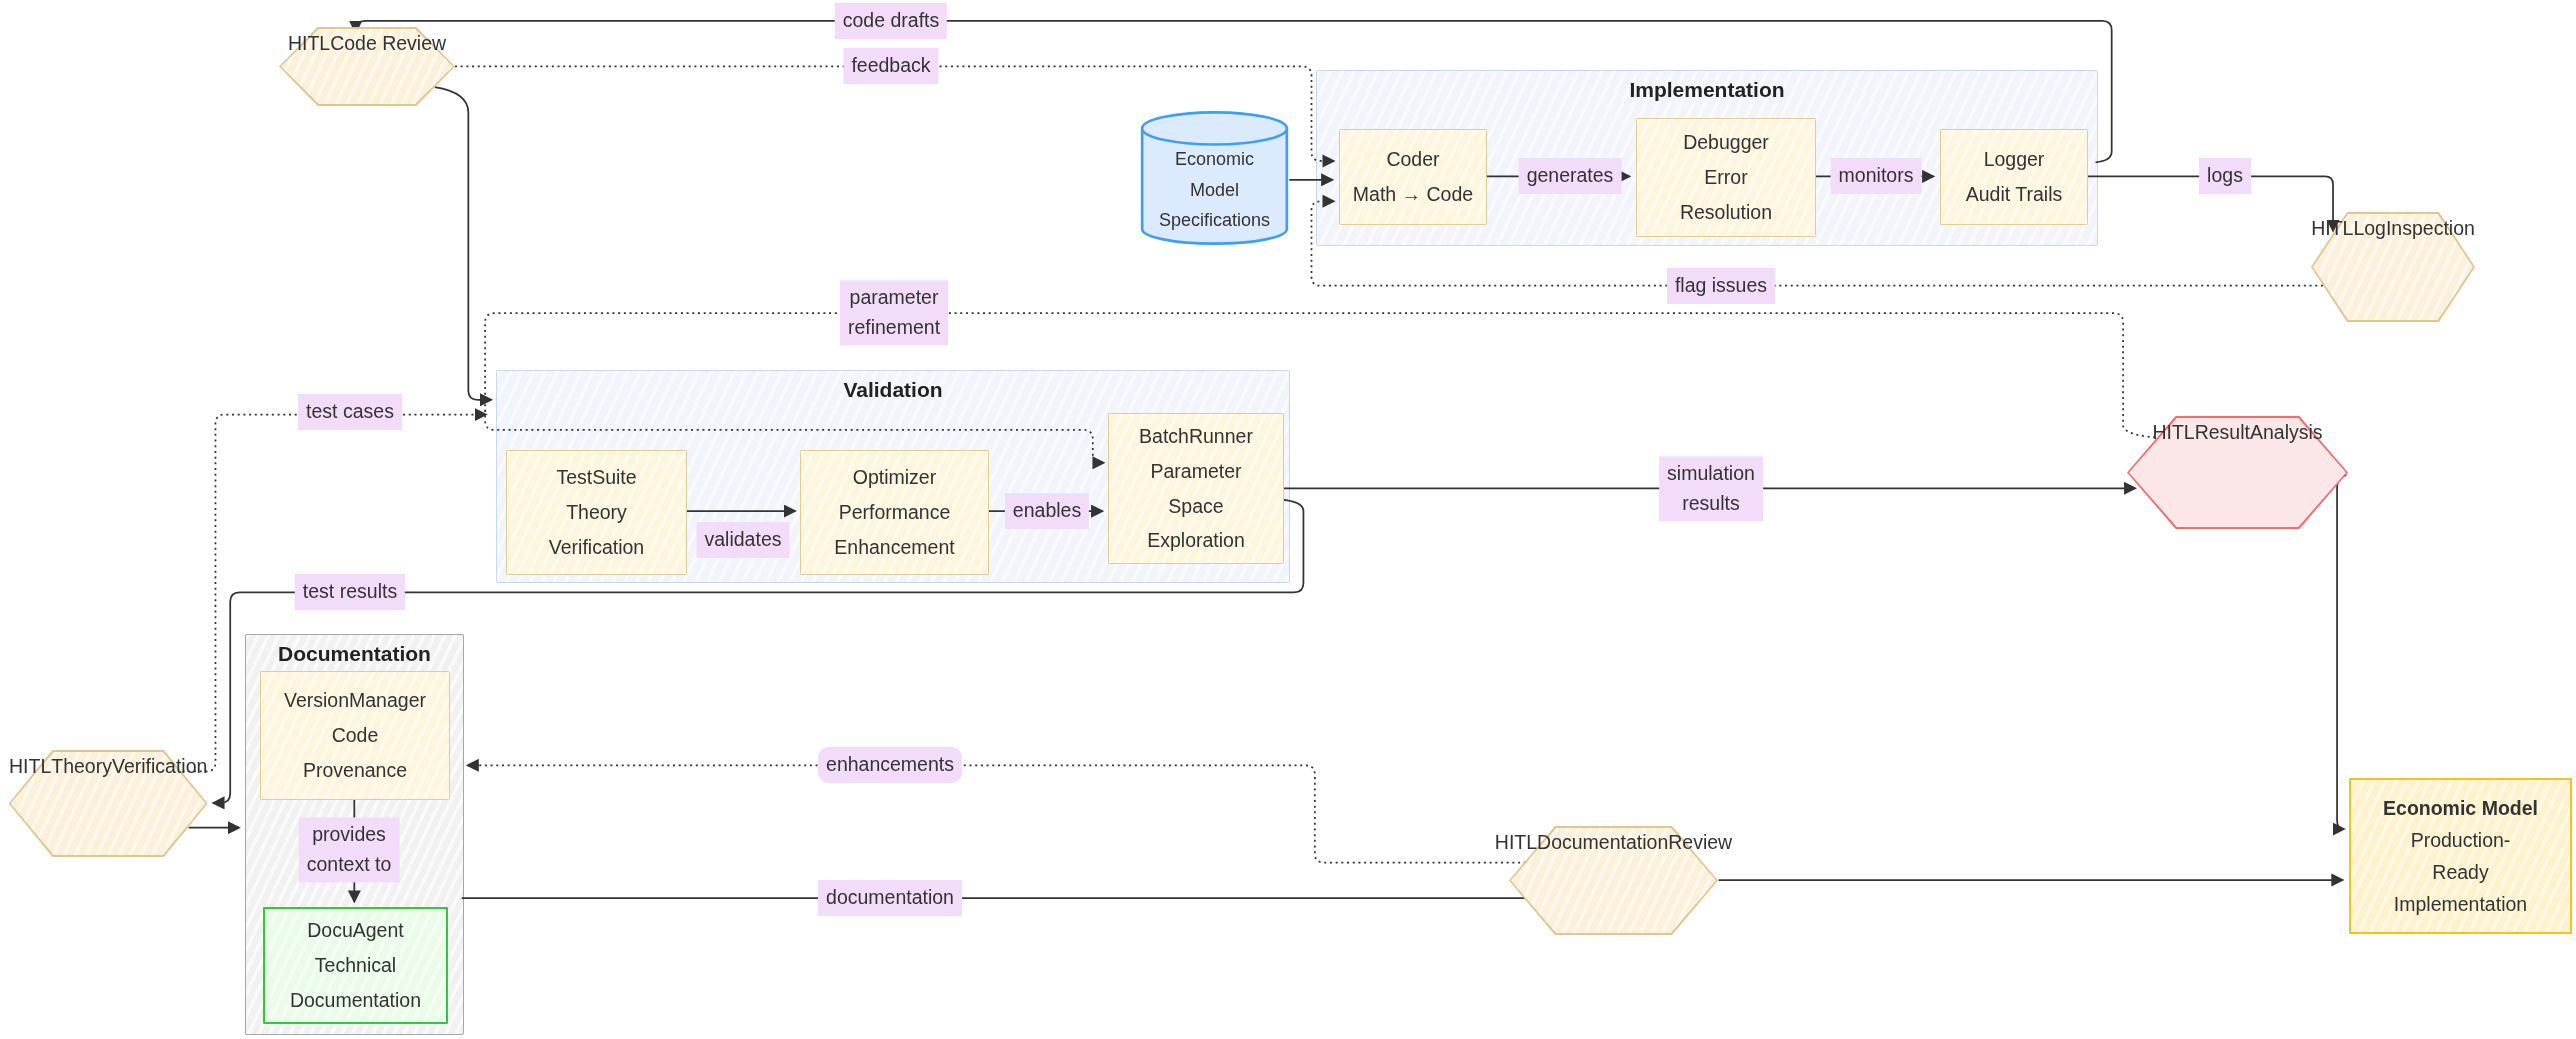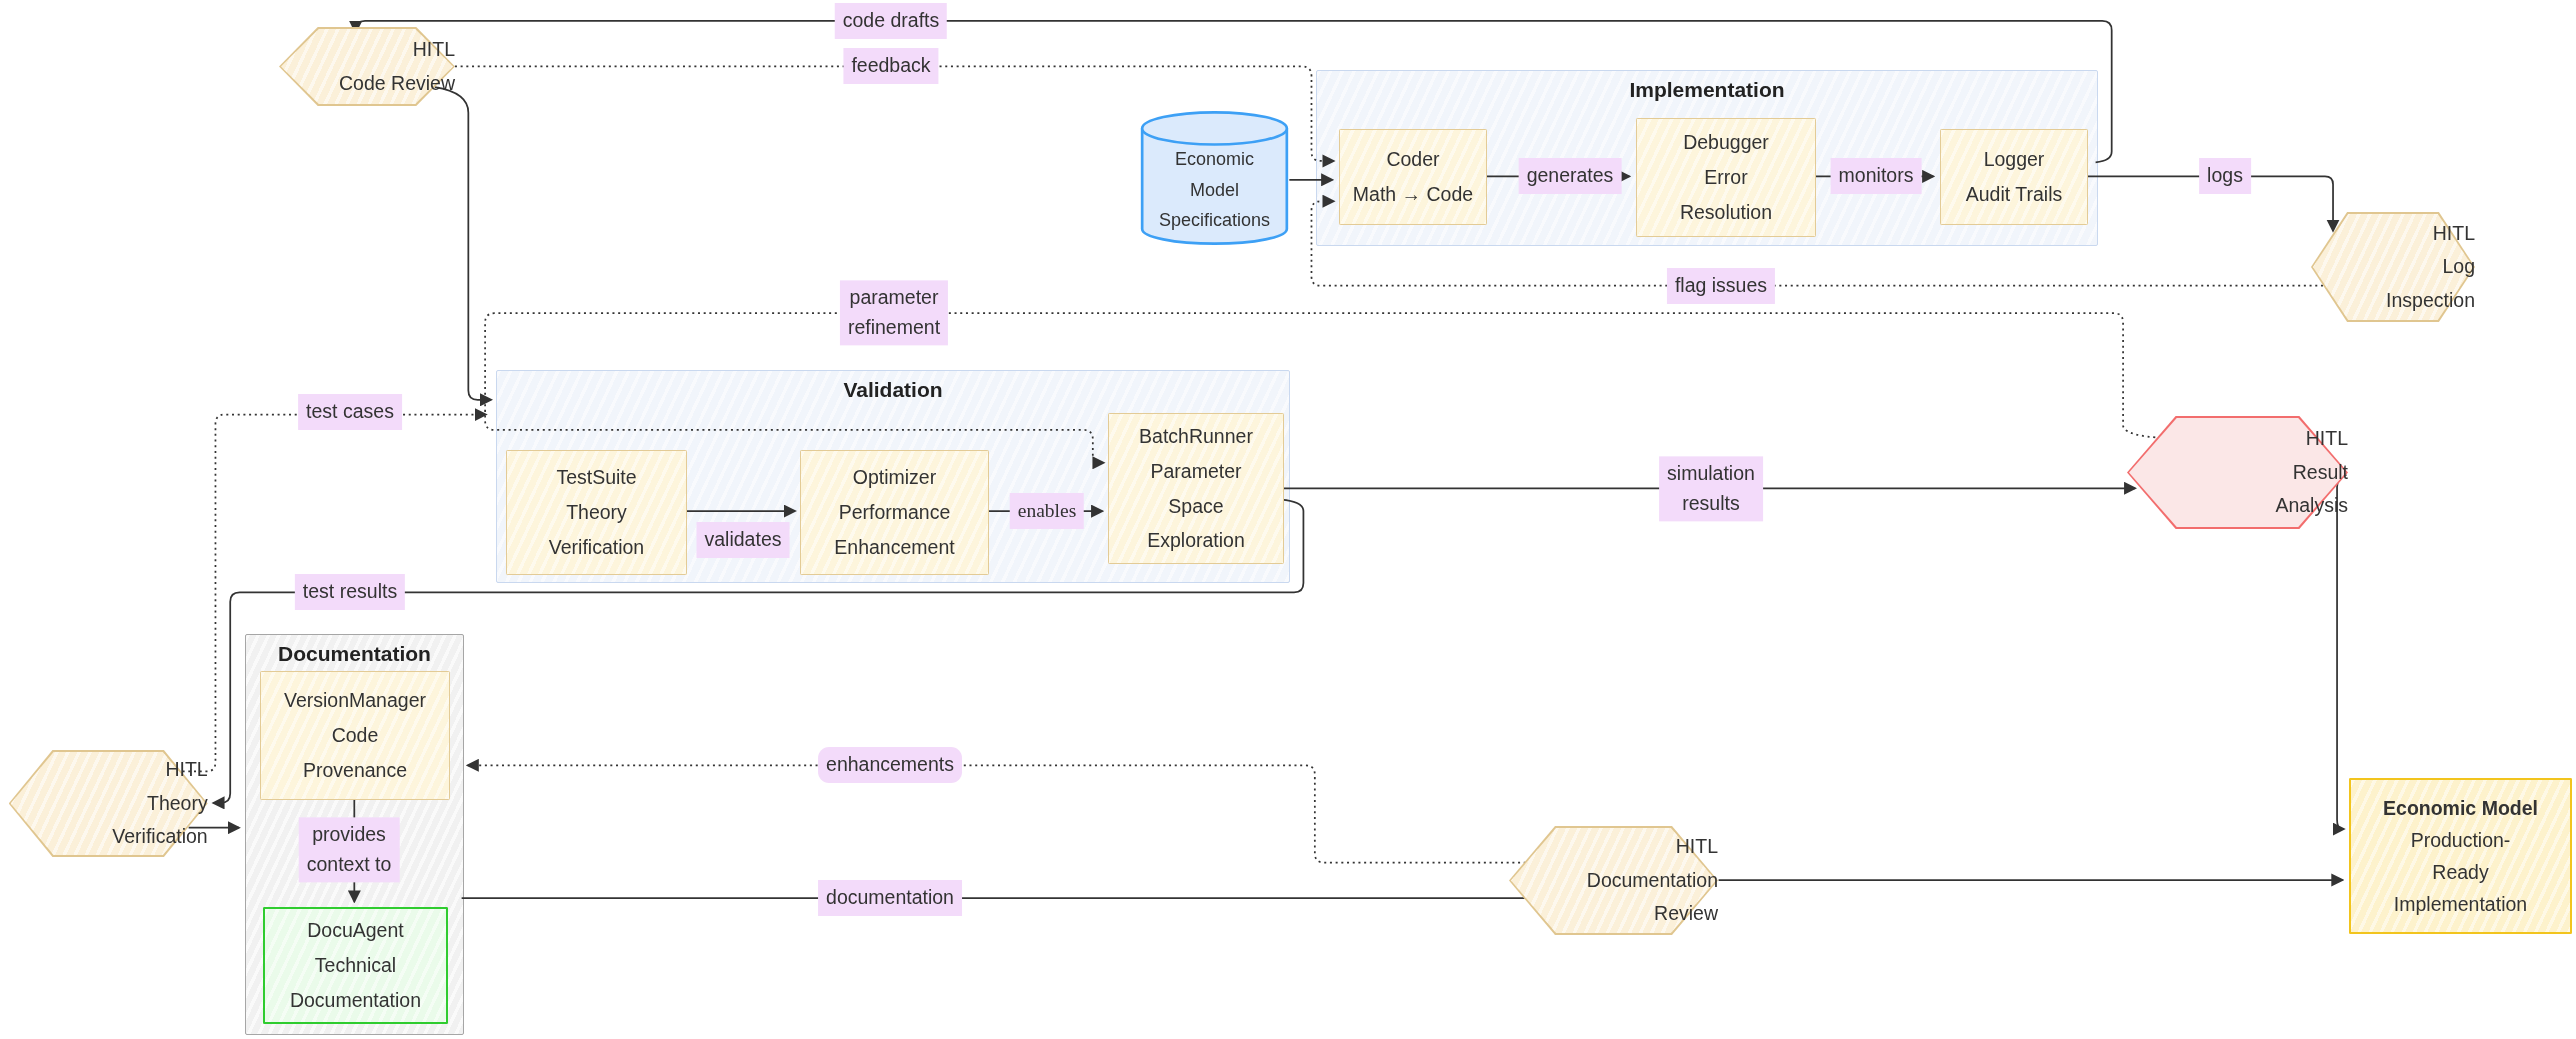--- a/index.html
+++ b/index.html
@@ -25,22 +25,22 @@
   .box.green{background-color:#eafbea;border:2.3px solid #2fcc2f;}
   .box.gold{background-color:#fdf2cc;border:2.3px solid #f2c41d;}
   .box .b-title{font-weight:bold;}
   
   .hex{position:absolute;}
   .hex-bg{position:absolute;left:0;top:0;width:100%;height:100%;background:#e0c690;
     clip-path:polygon(22% 0,78% 0,100% 50%,78% 100%,22% 100%,0 50%);}
   .hex-fill{position:absolute;left:2px;top:2px;right:2px;bottom:2px;background:#fbf0d9;
     clip-path:polygon(22% 0,78% 0,100% 50%,78% 100%,22% 100%,0 50%);
     background-image:repeating-linear-gradient(115deg, rgba(255,255,255,.55) 0 3.4px, rgba(255,255,255,0) 3.4px 10px);}
-  .hex-text{position:absolute;left:0;top:0;width:100%;height:100%;display:flex;flex-direction:column;
-    justify-content:center;align-items:flex-end;font-size:19.5px;line-height:1.72;text-align:center;}
+  .hex-text{position:absolute;left:0;top:0;width:100%;height:100%;display:flex;flex-direction:row;
+    justify-content:center;align-items:flex-start;font-size:19.5px;line-height:1.72;text-align:center;}
   .hex.red .hex-bg{background:#f26d6d;}
   .hex.red .hex-fill{background:#fbe7e7;}
   
   .cyl{position:absolute;}
   .cyl svg{position:absolute;left:0;top:0;}
   .cyl .cyl-text{position:absolute;left:0;top:12px;width:100%;height:100%;display:flex;flex-direction:column;
     justify-content:center;align-items:center;font-size:18px;line-height:1.72;text-align:center;}
   
   .elabel{
     position:absolute;transform:translate(-50%,-50%);background:#f3dbfa;
@@ -214,21 +214,21 @@
   <div class="elabel" style="left:891px;top:66px;">feedback</div>
   <div class="elabel" style="left:1570px;top:176px;">generates</div>
   <div class="elabel" style="left:1876px;top:176px;">monitors</div>
   <div class="elabel" style="left:2225px;top:176px;">logs</div>
   <div class="elabel" style="left:1721px;top:286px;">flag issues</div>
   <div class="elabel" style="left:894px;top:313px;">
     <div>parameter</div>
     <div>refinement</div>
   </div>
   <div class="elabel" style="left:743px;top:540px;">validates</div>
-  <div class="elabel" style="left:1047px;top:511px;font-family:Liberation Serif, serif;">enables</div>
+  <div class="elabel" style="left:1047px;top:511px;">enables</div>
   <div class="elabel" style="left:1711px;top:489px;">
     <div>simulation</div>
     <div>results</div>
   </div>
   <div class="elabel" style="left:350px;top:412px;">test cases</div>
   <div class="elabel" style="left:350px;top:592px;">test results</div>
   <div class="elabel" style="left:890px;top:765px;border-radius:11px;">enhancements</div>
   <div class="elabel" style="left:890px;top:898px;">documentation</div>
   <div class="elabel" style="left:349px;top:850px;">
     <div>provides</div>

